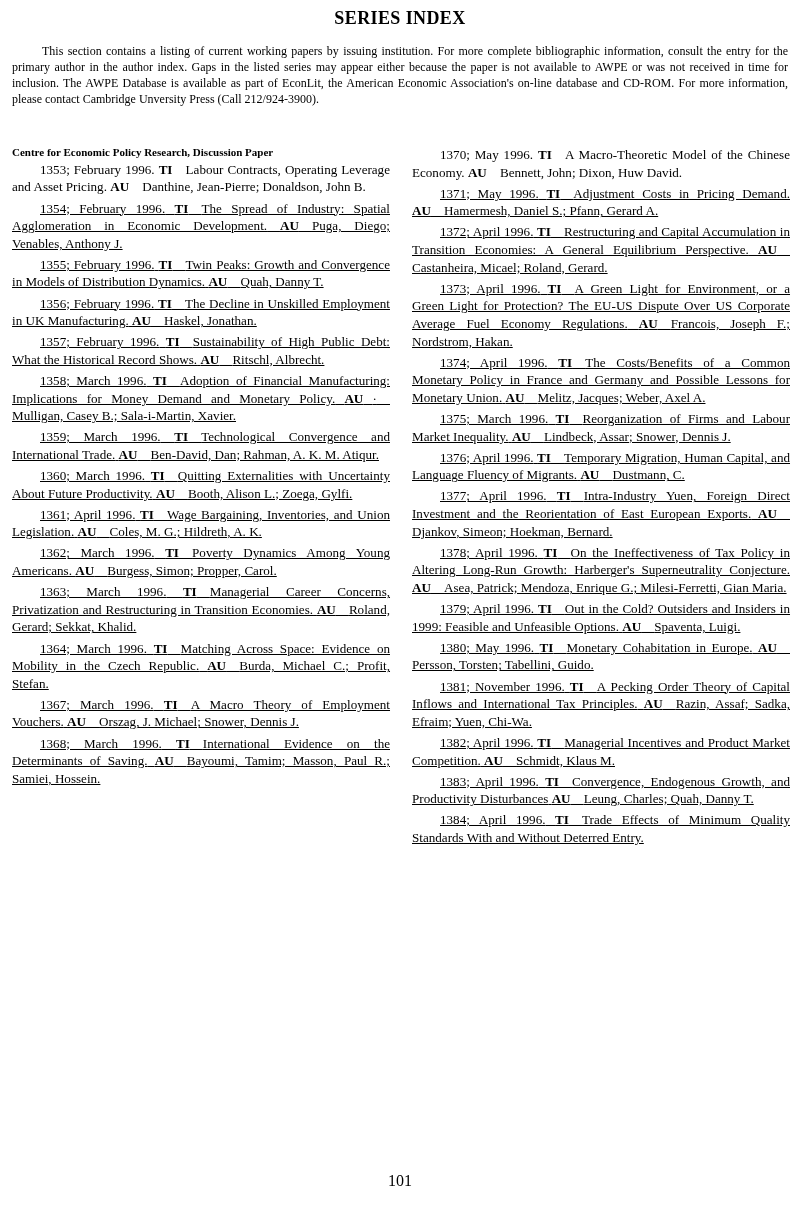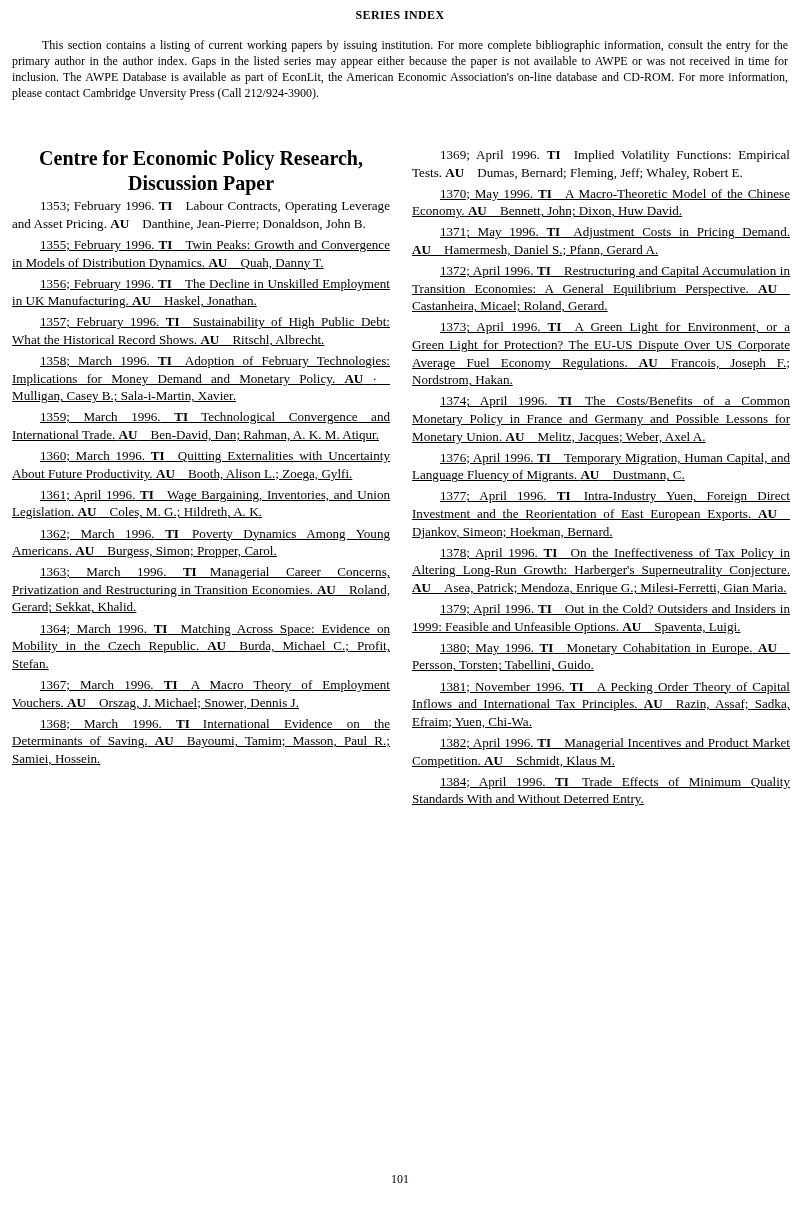--- a/index.html
+++ b/index.html
@@ -19,21 +19,21 @@
     position: absolute;
     left: 0; top: 0;
     width: 800px;
     height: 1206px;
     padding: 0;
     box-sizing: border-box;
   }
   .page-title {
     text-align: center;
     font-weight: bold;
-    font-size: 12px;
+    font-size: 18px;
     letter-spacing: 0.4px;
     margin: 6px 0 0 0;
     padding-top: 2px;
     font-family: "Liberation Serif", "DejaVu Serif", serif;
   }
   .intro {
     margin: 14px 12px 0 12px;
     font-size: 12px;
     line-height: 1.345;
     text-align: justify;
@@ -48,23 +48,23 @@
     display: flex;
     gap: 22px;
     align-items: flex-start;
   }
   .col {
     width: 378px;
     flex: 0 0 378px;
   }
   .series-heading {
     font-weight: bold;
-    font-size: 20px;
+    font-size: 11px;
     line-height: 1.255;
-    text-align: center;
+    text-align: left;
     margin: 0 0 1px 0;
   }
   .entry {
     font-size: 13.1px;
     line-height: 1.345;
     text-align: justify;
     text-indent: 28px;
     margin: 0;
     padding: 0;
     hyphens: none;
@@ -72,66 +72,68 @@
   .entry + .entry { margin-top: 3.5px; text-decoration: underline; }
   .tag {
     font-weight: bold;
   }
   .pagenum {
     position: absolute;
     left: 0;
     right: 0;
     top: 1172px;
     text-align: center;
-    font-size: 12px;
+    font-size: 16px;
   }
 </style>
 </head>
 <body>
 
 <div class="page">
 
   <h1 class="page-title">SERIES INDEX</h1>
 
   <p class="intro">This section contains a listing of current working papers by issuing institution. For more complete bibliographic information, consult the entry for the primary author in the author index. Gaps in the listed series may appear either because the paper is not available to AWPE or was not received in time for inclusion.  The AWPE Database is available as part of EconLit, the American Economic Association's on-line database and CD-ROM.  For more information, please contact Cambridge Unversity Press (Call 212/924-3900).</p>
 
   <div class="columns">
     <div class="col">
       <div class="series-heading">Centre for Economic Policy Research, Discussion Paper</div>
       <div id="left-list">
           <p class="entry"><span>1353; February 1996.</span> <span class="tag">TI</span>  <span>Labour Contracts, Operating Leverage and Asset Pricing.</span> <span class="tag">AU</span>  <span>Danthine, Jean-Pierre; Donaldson, John B.</span></p>
+          <p class="entry"><span>1354; February 1996.</span> <span class="tag">TI</span>  <span>The Spread of Industry: Spatial Agglomeration in Economic Development.</span> <span class="tag">AU</span>  <span>Puga, Diego; Venables, Anthony J.</span></p>
           <p class="entry"><span>1355; February 1996.</span> <span class="tag">TI</span>  <span>Twin Peaks: Growth and Convergence in Models of Distribution Dynamics.</span> <span class="tag">AU</span>  <span>Quah, Danny T.</span></p>
           <p class="entry"><span>1356; February 1996.</span> <span class="tag">TI</span>  <span>The Decline in Unskilled Employment in UK Manufacturing.</span> <span class="tag">AU</span>  <span>Haskel, Jonathan.</span></p>
           <p class="entry"><span>1357; February 1996.</span> <span class="tag">TI</span>  <span>Sustainability of High Public Debt: What the Historical Record Shows.</span> <span class="tag">AU</span>  <span>Ritschl, Albrecht.</span></p>
-          <p class="entry"><span>1358; March 1996.</span> <span class="tag">TI</span>  <span>Adoption of February Technologies: Implications for Money Demand and Monetary Policy.</span> <span class="tag">AU</span> <span>·</span>  <span>Mulligan, Casey B.; Sala-i-Martin, Xavier.</span></p>
+          <p class="entry"><span>1358; March 1996.</span> <span class="tag">TI</span>  <span>Adoption of Financial Manufacturing: Implications for Money Demand and Monetary Policy.</span> <span class="tag">AU</span> <span>·</span>  <span>Mulligan, Casey B.; Sala-i-Martin, Xavier.</span></p>
           <p class="entry"><span>1359; March 1996.</span> <span class="tag">TI</span>  <span>Technological Convergence and International Trade.</span> <span class="tag">AU</span>  <span>Ben-David, Dan; Rahman, A. K. M. Atiqur.</span></p>
           <p class="entry"><span>1360; March 1996.</span> <span class="tag">TI</span>  <span>Quitting Externalities with Uncertainty About Future Productivity.</span> <span class="tag">AU</span>  <span>Booth, Alison L.; Zoega, Gylfi.</span></p>
           <p class="entry"><span>1361; April 1996.</span> <span class="tag">TI</span>  <span>Wage Bargaining, Inventories, and Union Legislation.</span> <span class="tag">AU</span>  <span>Coles, M. G.; Hildreth, A. K.</span></p>
           <p class="entry"><span>1362; March 1996.</span> <span class="tag">TI</span>  <span>Poverty Dynamics Among Young Americans.</span> <span class="tag">AU</span>  <span>Burgess, Simon; Propper, Carol.</span></p>
           <p class="entry"><span>1363; March 1996.</span> <span class="tag">TI</span>  <span>Managerial Career Concerns, Privatization and Restructuring in Transition Economies.</span> <span class="tag">AU</span>  <span>Roland, Gerard; Sekkat, Khalid.</span></p>
           <p class="entry"><span>1364; March 1996.</span> <span class="tag">TI</span>  <span>Matching Across Space: Evidence on Mobility in the Czech Republic.</span> <span class="tag">AU</span>  <span>Burda, Michael C.; Profit, Stefan.</span></p>
           <p class="entry"><span>1367; March 1996.</span> <span class="tag">TI</span>  <span>A Macro Theory of Employment Vouchers.</span> <span class="tag">AU</span>  <span>Orszag, J. Michael; Snower, Dennis J.</span></p>
           <p class="entry"><span>1368; March 1996.</span> <span class="tag">TI</span>  <span>International Evidence on the Determinants of Saving.</span> <span class="tag">AU</span>  <span>Bayoumi, Tamim; Masson, Paul R.; Samiei, Hossein.</span></p>
         </div>
     </div>
     <div class="col">
       <div id="right-list">
-          <p class="entry"><span>1369; April 1996.</span> <span class="tag">TI</span>  <span>Implied Volatility Functions: Empirical Tests.</span> <span class="tag">AU</span>  <span>Dumas, Bernard; Fleming, Jeff; Whaley, Robert E.</span></p>
           <p class="entry"><span>1370; May 1996.</span> <span class="tag">TI</span>  <span>A Macro-Theoretic Model of the Chinese Economy.</span> <span class="tag">AU</span>  <span>Bennett, John; Dixon, Huw David.</span></p>
           <p class="entry"><span>1371; May 1996.</span> <span class="tag">TI</span>  <span>Adjustment Costs in Pricing Demand.</span> <span class="tag">AU</span>  <span>Hamermesh, Daniel S.; Pfann, Gerard A.</span></p>
           <p class="entry"><span>1372; April 1996.</span> <span class="tag">TI</span>  <span>Restructuring and Capital Accumulation in Transition Economies: A General Equilibrium Perspective.</span> <span class="tag">AU</span>  <span>Castanheira, Micael; Roland, Gerard.</span></p>
           <p class="entry"><span>1373; April 1996.</span> <span class="tag">TI</span>  <span>A Green Light for Environment, or a Green Light for Protection? The EU-US Dispute Over US Corporate Average Fuel Economy Regulations.</span> <span class="tag">AU</span>  <span>Francois, Joseph F.; Nordstrom, Hakan.</span></p>
           <p class="entry"><span>1374; April 1996.</span> <span class="tag">TI</span>  <span>The Costs/Benefits of a Common Monetary Policy in France and Germany and Possible Lessons for Monetary Union.</span> <span class="tag">AU</span>  <span>Melitz, Jacques; Weber, Axel A.</span></p>
+          <p class="entry"><span>1375; March 1996.</span> <span class="tag">TI</span>  <span>Reorganization of Firms and Labour Market Inequality.</span> <span class="tag">AU</span>  <span>Lindbeck, Assar; Snower, Dennis J.</span></p>
           <p class="entry"><span>1376; April 1996.</span> <span class="tag">TI</span>  <span>Temporary Migration, Human Capital, and Language Fluency of Migrants.</span> <span class="tag">AU</span>  <span>Dustmann, C.</span></p>
           <p class="entry"><span>1377; April 1996.</span> <span class="tag">TI</span>  <span>Intra-Industry Yuen, Foreign Direct Investment and the Reorientation of East European Exports.</span> <span class="tag">AU</span>  <span>Djankov, Simeon; Hoekman, Bernard.</span></p>
           <p class="entry"><span>1378; April 1996.</span> <span class="tag">TI</span>  <span>On the Ineffectiveness of Tax Policy in Altering Long-Run Growth: Harberger's Superneutrality Conjecture.</span> <span class="tag">AU</span>  <span>Asea, Patrick; Mendoza, Enrique G.; Milesi-Ferretti, Gian Maria.</span></p>
           <p class="entry"><span>1379; April 1996.</span> <span class="tag">TI</span>  <span>Out in the Cold? Outsiders and Insiders in 1999: Feasible and Unfeasible Options.</span> <span class="tag">AU</span>  <span>Spaventa, Luigi.</span></p>
           <p class="entry"><span>1380; May 1996.</span> <span class="tag">TI</span>  <span>Monetary Cohabitation in Europe.</span> <span class="tag">AU</span>  <span>Persson, Torsten; Tabellini, Guido.</span></p>
           <p class="entry"><span>1381; November 1996.</span> <span class="tag">TI</span>  <span>A Pecking Order Theory of Capital Inflows and International Tax Principles.</span> <span class="tag">AU</span>  <span>Razin, Assaf; Sadka, Efraim; Yuen, Chi-Wa.</span></p>
           <p class="entry"><span>1382; April 1996.</span> <span class="tag">TI</span>  <span>Managerial Incentives and Product Market Competition.</span> <span class="tag">AU</span>  <span>Schmidt, Klaus M.</span></p>
+          <p class="entry"><span>1383; April 1996.</span> <span class="tag">TI</span>  <span>Convergence, Endogenous Growth, and Productivity Disturbances</span> <span class="tag">AU</span>  <span>Leung, Charles; Quah, Danny T.</span></p>
           <p class="entry"><span>1384; April 1996.</span> <span class="tag">TI</span>  <span>Trade Effects of Minimum Quality Standards With and Without Deterred Entry.</span></p>
         </div>
     </div>
   </div>
 
   <div class="pagenum">101</div>
 
 </div>
 
 </body></html>

